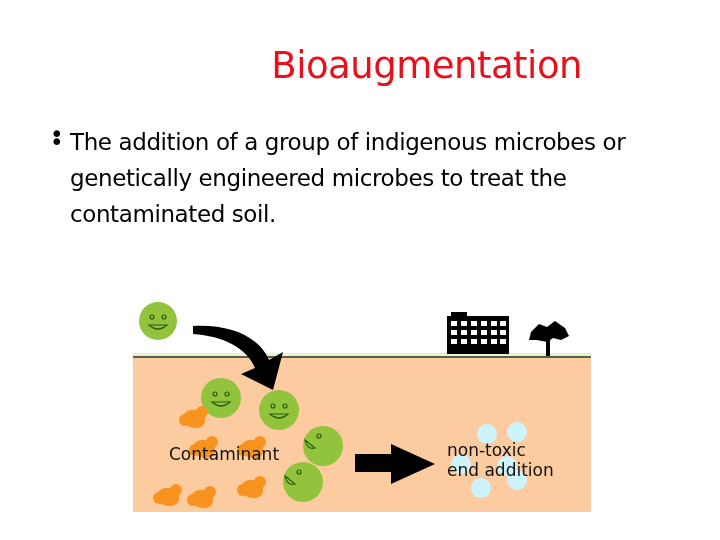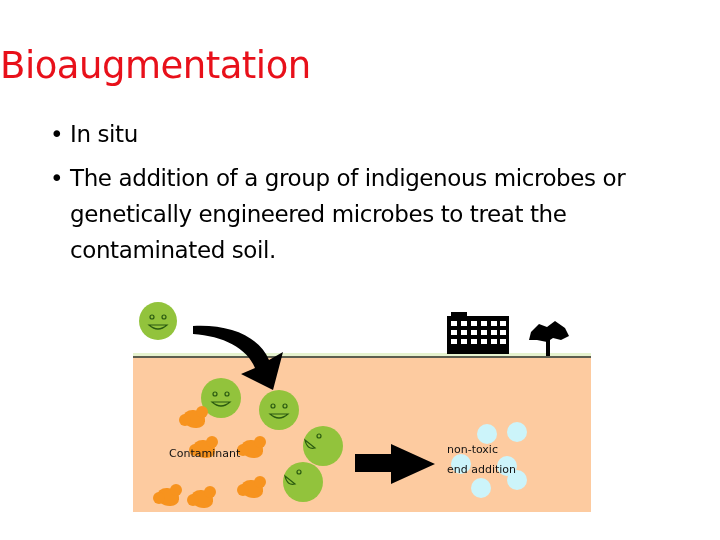--- a/index.html
+++ b/index.html
@@ -1,41 +1,40 @@
 <!DOCTYPE html>
 <html><head>
 <meta charset="utf-8">
 <style>
   html,body{margin:0;padding:0;}
   body{width:720px;height:540px;background:#fff;position:relative;overflow:hidden;font-family:"Liberation Sans",sans-serif;}
-  .title{position:absolute;left:0;width:582px;top:44px;text-align:left;color:#e8101a;font-size:37px;font-family:"DejaVu Sans",sans-serif;font-weight:normal;letter-spacing:-0.5px;}
+  .title{position:absolute;left:0;width:582px;top:44px;text-align:right;color:#e8101a;font-size:37px;font-family:"DejaVu Sans",sans-serif;font-weight:normal;letter-spacing:-0.5px;}
   .bullets{position:absolute;left:50px;top:116px;width:640px;margin:0;padding:0;list-style:none;font-family:"DejaVu Sans",sans-serif;color:#000;font-size:23px;letter-spacing:-0.4px;}
   .bullets li{position:relative;padding-left:20px;line-height:36px;margin-bottom:8px;}
   .bullets li .dot{position:absolute;left:0;top:0;}
   .diagram{position:absolute;left:133px;top:298px;width:460px;height:216px;}
   .soil{position:absolute;left:0;top:62px;width:458px;height:152px;background:#fdcba0;}
   .ground{position:absolute;left:0;top:55px;width:458px;height:7px;background:linear-gradient(#e6f3cf 0,#e6f3cf 40%,#5d5e4f 40%,#5d5e4f 75%,#fdcba0 75%);}
   .microbe{position:absolute;width:38px;height:38px;border-radius:50%;background:#92c33c;}
   .microbe svg{position:absolute;left:0;top:0;}
   .blob{position:absolute;width:22px;height:18px;background:#f7931e;border-radius:45% 55% 40% 60%;}
   .blob::before,.blob::after{content:"";position:absolute;background:#f7931e;border-radius:50%;}
   .blob::before{width:12px;height:12px;left:-4px;top:4px;}
   .blob::after{width:12px;height:12px;right:-3px;top:-4px;}
   .bubble{position:absolute;width:20px;height:20px;border-radius:50%;background:#ccf4fa;}
-  .label{position:absolute;font-family:"DejaVu Sans",sans-serif;color:#111;font-size:11px;line-height:20px;}
+  .label{position:absolute;font-family:"DejaVu Sans",sans-serif;color:#111;font-size:17px;line-height:20px;}
 </style>
 </head>
 <body>
 
 <div class="title">Bioaugmentation</div>
 
 <ul class="bullets">
   <li>
     <span class="dot">•</span>
-    <span>In situ</span>
   </li>
   <li>
     <span class="dot">•</span>
     <span>The addition of a group of indigenous microbes or genetically engineered microbes to treat the contaminated soil.</span>
   </li>
 </ul>
 
 <div class="diagram">
   <div class="soil"></div>
   <div class="ground"></div>

